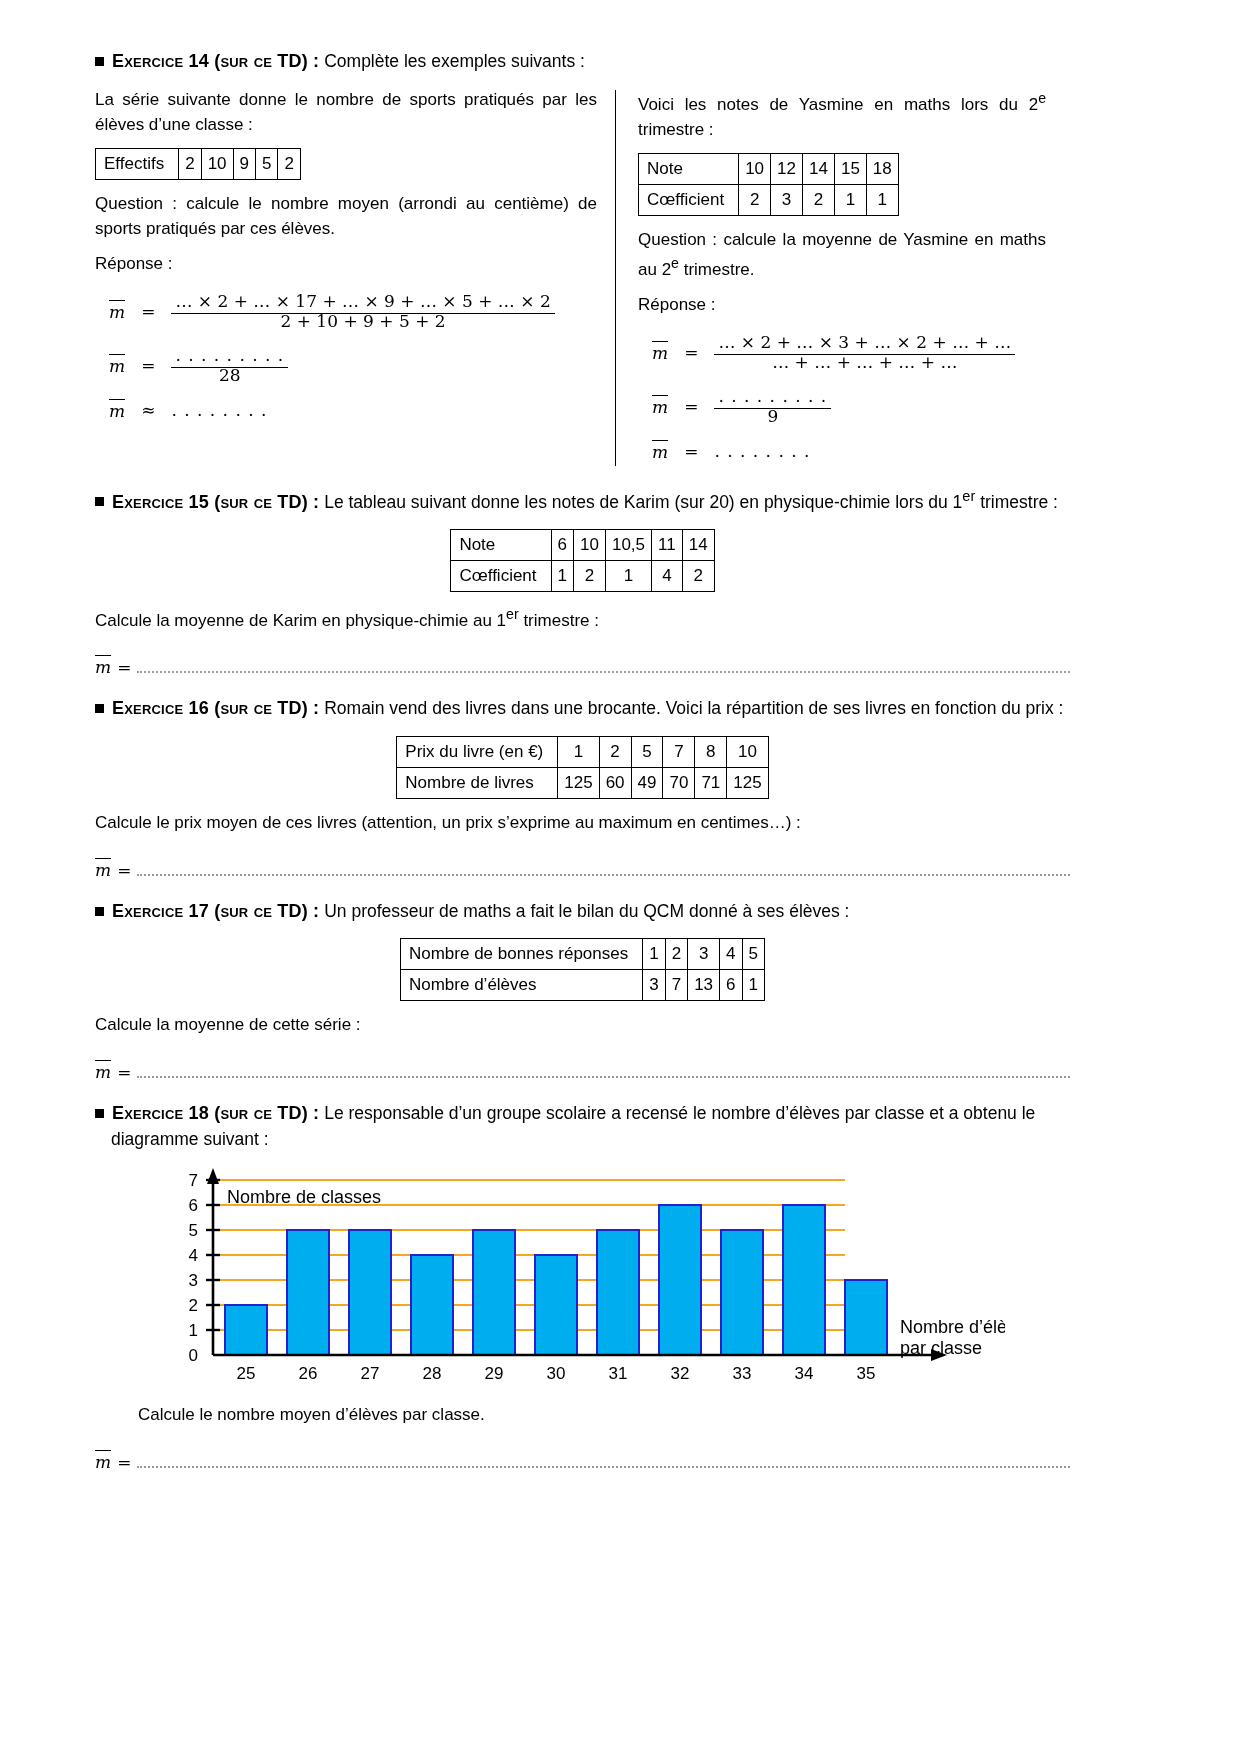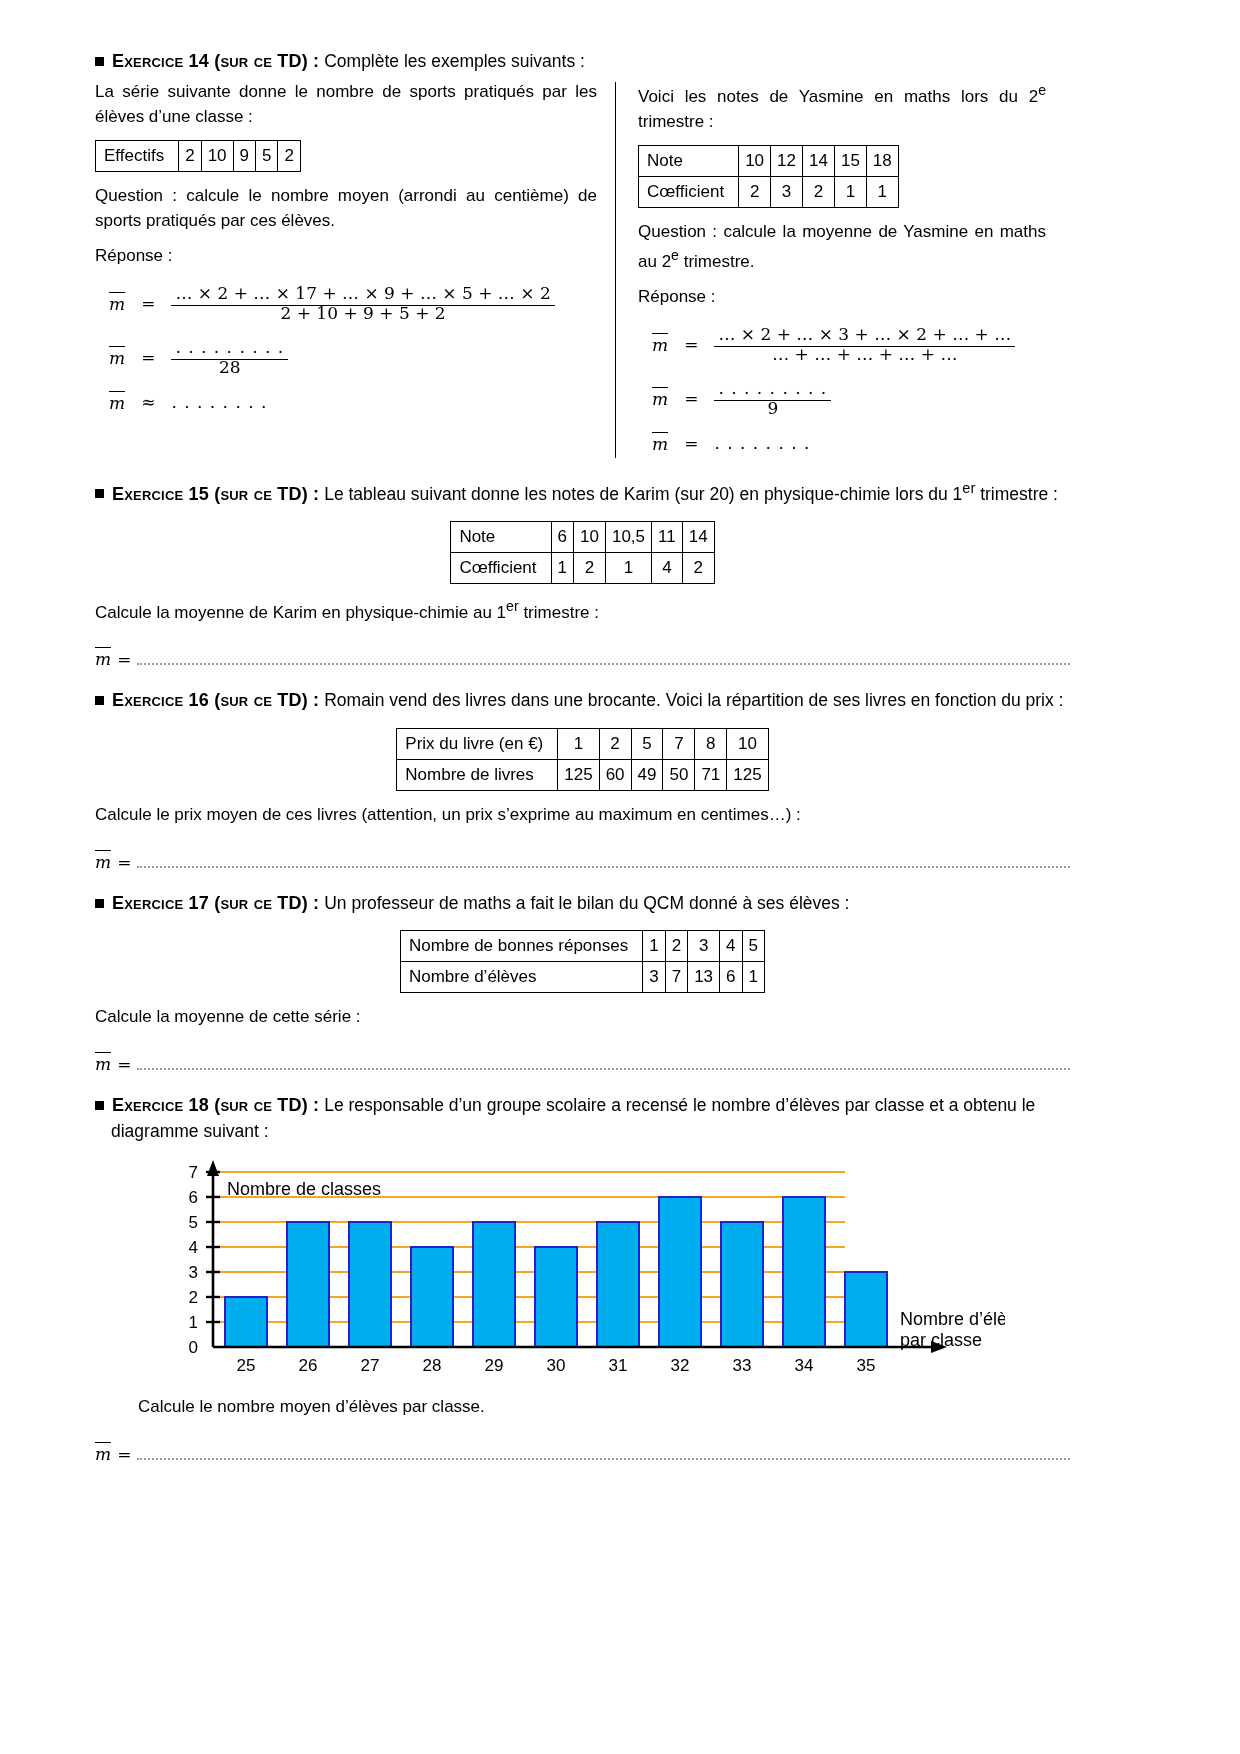--- a/index.html
+++ b/index.html
@@ -48,21 +48,21 @@
   .ex-title {
     font-weight: bold;
     font-variant: small-caps;
     letter-spacing: 0.2px;
     font-size: 18px;
   }
 
   
   .two-col {
     display: flex;
-    margin-top: 6px;
+    margin-top: 14px;
     position: relative;
   }
   .col-left {
     width: 520px;
     padding-right: 18px;
     box-sizing: border-box;
   }
   .col-div {
     width: 0;
     border-left: 1.6px solid #000;
@@ -341,21 +341,21 @@
             <td>5</td>
             <td>7</td>
             <td>8</td>
             <td>10</td>
           </tr>
           <tr>
             <td class="lab">Nombre de livres</td>
             <td>125</td>
             <td>60</td>
             <td>49</td>
-            <td>50</td>
+            <td>70</td>
             <td>71</td>
             <td>125</td>
           </tr>
         </tbody>
           </table>
       </div>
 
       <p class="t"><span>Calcule le prix moyen de ces livres </span><span class="it">(attention, un prix s’exprime au maximum en centimes…)</span><span> :</span></p>
 
       <div class="ansline">

